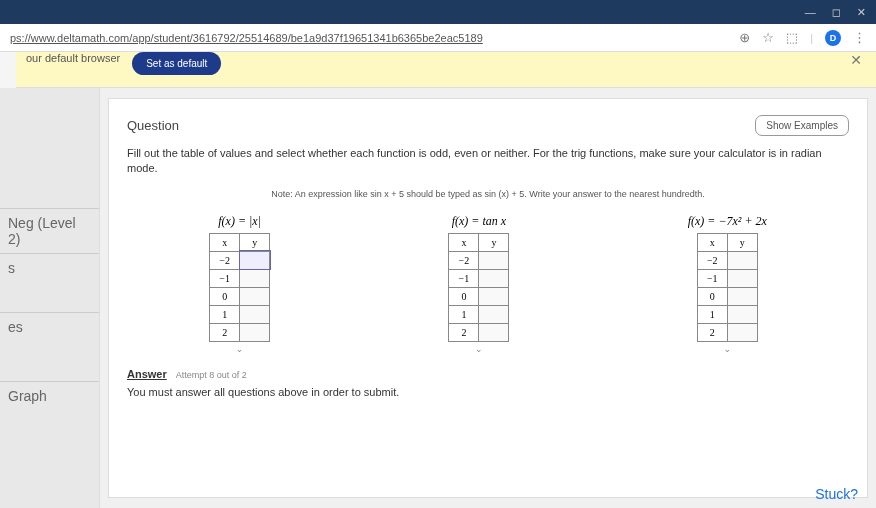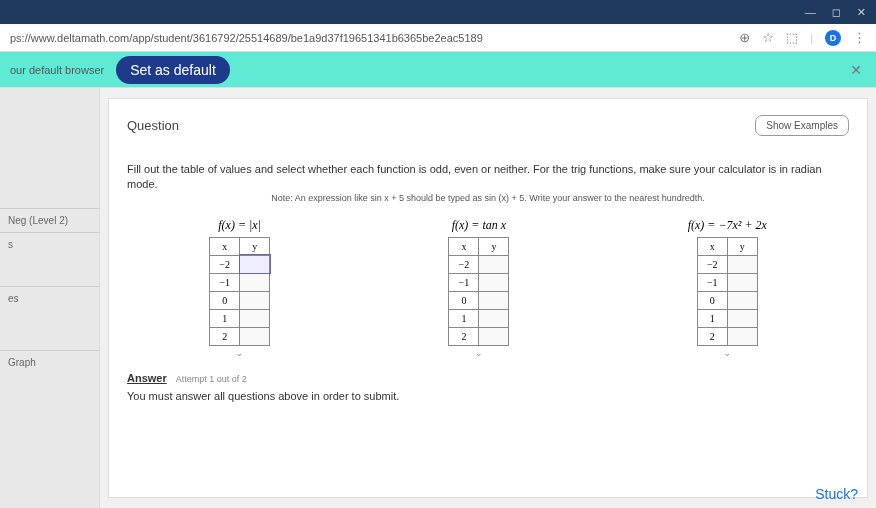--- a/index.html
+++ b/index.html
@@ -2,40 +2,40 @@
 <html><head>
 <meta charset="utf-8">
 <style>
 * { margin: 0; padding: 0; box-sizing: border-box; font-family: Arial, sans-serif; }
 body { width: 876px; height: 508px; overflow: hidden; background: #f5f5f5; }
 
 .browser-titlebar { height: 24px; background: #1e3a5f; display: flex; justify-content: flex-end; align-items: center; padding: 0 10px; gap: 16px; color: #ccc; font-size: 11px; }
 .titlebar-icon { cursor: pointer; }
 
 .url-bar { height: 28px; background: #fff; border-bottom: 1px solid #ddd; display: flex; align-items: center; padding: 0 10px; font-size: 11px; color: #555; justify-content: space-between; }
-.url-left { flex: 1; overflow: hidden; white-space: nowrap; }
+.url-left { flex: 1; overflow: hidden; white-space: nowrap; text-decoration: underline; }
 .url-right { display: flex; gap: 12px; align-items: center; }
 .url-icon { color: #777; font-size: 13px; }
 .d-badge { width: 16px; height: 16px; border-radius: 50%; background: #1a73e8; color: #fff; font-size: 9px; display: flex; align-items: center; justify-content: center; font-weight: bold; }
 
-.default-bar { height: 36px; background: #5eead4; border-bottom: 1px solid #ddd; display: flex; align-items: center; padding: 0 10px; font-size: 11px; color: #555; position: relative; }
-.set-default-btn { background: #1e3a8a; color: #fff; border: none; border-radius: 14px; padding: 6px 14px; font-size: 14px; margin-left: 12px; cursor: pointer; }
+.default-bar { height: 36px; background: #fef9c3; border-bottom: 1px solid #ddd; display: flex; align-items: flex-start; padding: 0 10px; font-size: 11px; color: #555; position: relative; margin-left: 16px; }
+.set-default-btn { background: #1e3a8a; color: #fff; border: none; border-radius: 14px; padding: 6px 14px; font-size: 10px; margin-left: 12px; cursor: pointer; }
 .close-bar { position: absolute; right: 14px; color: #777; cursor: pointer; font-size: 14px; }
 
 .main-area { display: flex; height: calc(100% - 88px); background: #f0f0f0; }
-.sidebar { width: 100px; background: #e8e8e8; padding-top: 30px; font-size: 10px; color: #666; border-right: 1px solid #ddd; display: flex; flex-direction: column; }
+.sidebar { width: 100px; background: #e8e8e8; padding-top: 30px; font-size: 14px; color: #666; border-right: 1px solid #ddd; display: flex; flex-direction: column; }
 .sidebar-group { padding: 6px 8px; border-top: 1px solid #ccc; }
 .sidebar-spacer { flex: 0 0 90px; }
 
 .content { flex: 1; padding: 10px 8px; overflow: auto; position: relative; }
 .question-box { background: #fff; border: 1px solid #ddd; padding: 16px 18px; min-height: 100%; }
-.question-header { display: flex; justify-content: space-between; align-items: center; margin-bottom: 26px; }
+.question-header { display: flex; justify-content: space-between; align-items: center; margin-bottom: 10px; }
 .question-title { font-size: 13px; color: #444; }
 .show-examples { background: #fff; border: 1px solid #999; border-radius: 7px; padding: 4px 10px; font-size: 10px; cursor: pointer; color: #555; }
-.prompt { font-size: 11px; color: #333; line-height: 1.4; }
+.prompt { font-size: 11px; color: #333; line-height: 1.4; margin-bottom: 12px; }
 .note { text-align: center; font-size: 9px; color: #555; margin-bottom: 15px; }
 
 .tables-row { display: flex; justify-content: space-around; margin-bottom: 14px; gap: 14px; }
 .func-block { text-align: center; font-size: 10px; }
 .func-title { font-family: 'Times New Roman', serif; font-style: italic; font-size: 12px; margin-bottom: 4px; }
 .val-table { border-collapse: collapse; margin: 0 auto; }
 .val-table td, .val-table th { border: 1px solid #888; width: 30px; height: 18px; font-size: 10px; text-align: center; font-family: 'Times New Roman', serif; font-weight: normal; }
 .val-table td.y-cell { background: #f9f9f9; }
 .active-cell { background: #eef !important; outline: 1px solid #66a; }
 .expand-icon { font-size: 9px; color: #888; margin-top: 2px; display: inline-block; }
@@ -189,19 +189,19 @@
                   <td class="y-cell"></td>
                 </tr>
           </tbody>
             </table>
           <span class="expand-icon">⌄</span>
         </div>
       </div>
 
       <div class="answer-header">
         <b>Answer</b>
-        <span class="attempt">Attempt 1 out of 2</span>
+        <span class="attempt">Attempt 8 out of 2</span>
       </div>
       <p class="submit-note">You must answer all questions above in order to submit.</p>
     </div>
     <span class="stuck-link">Stuck?</span>
   </div>
 </div>
 
 </body></html>

